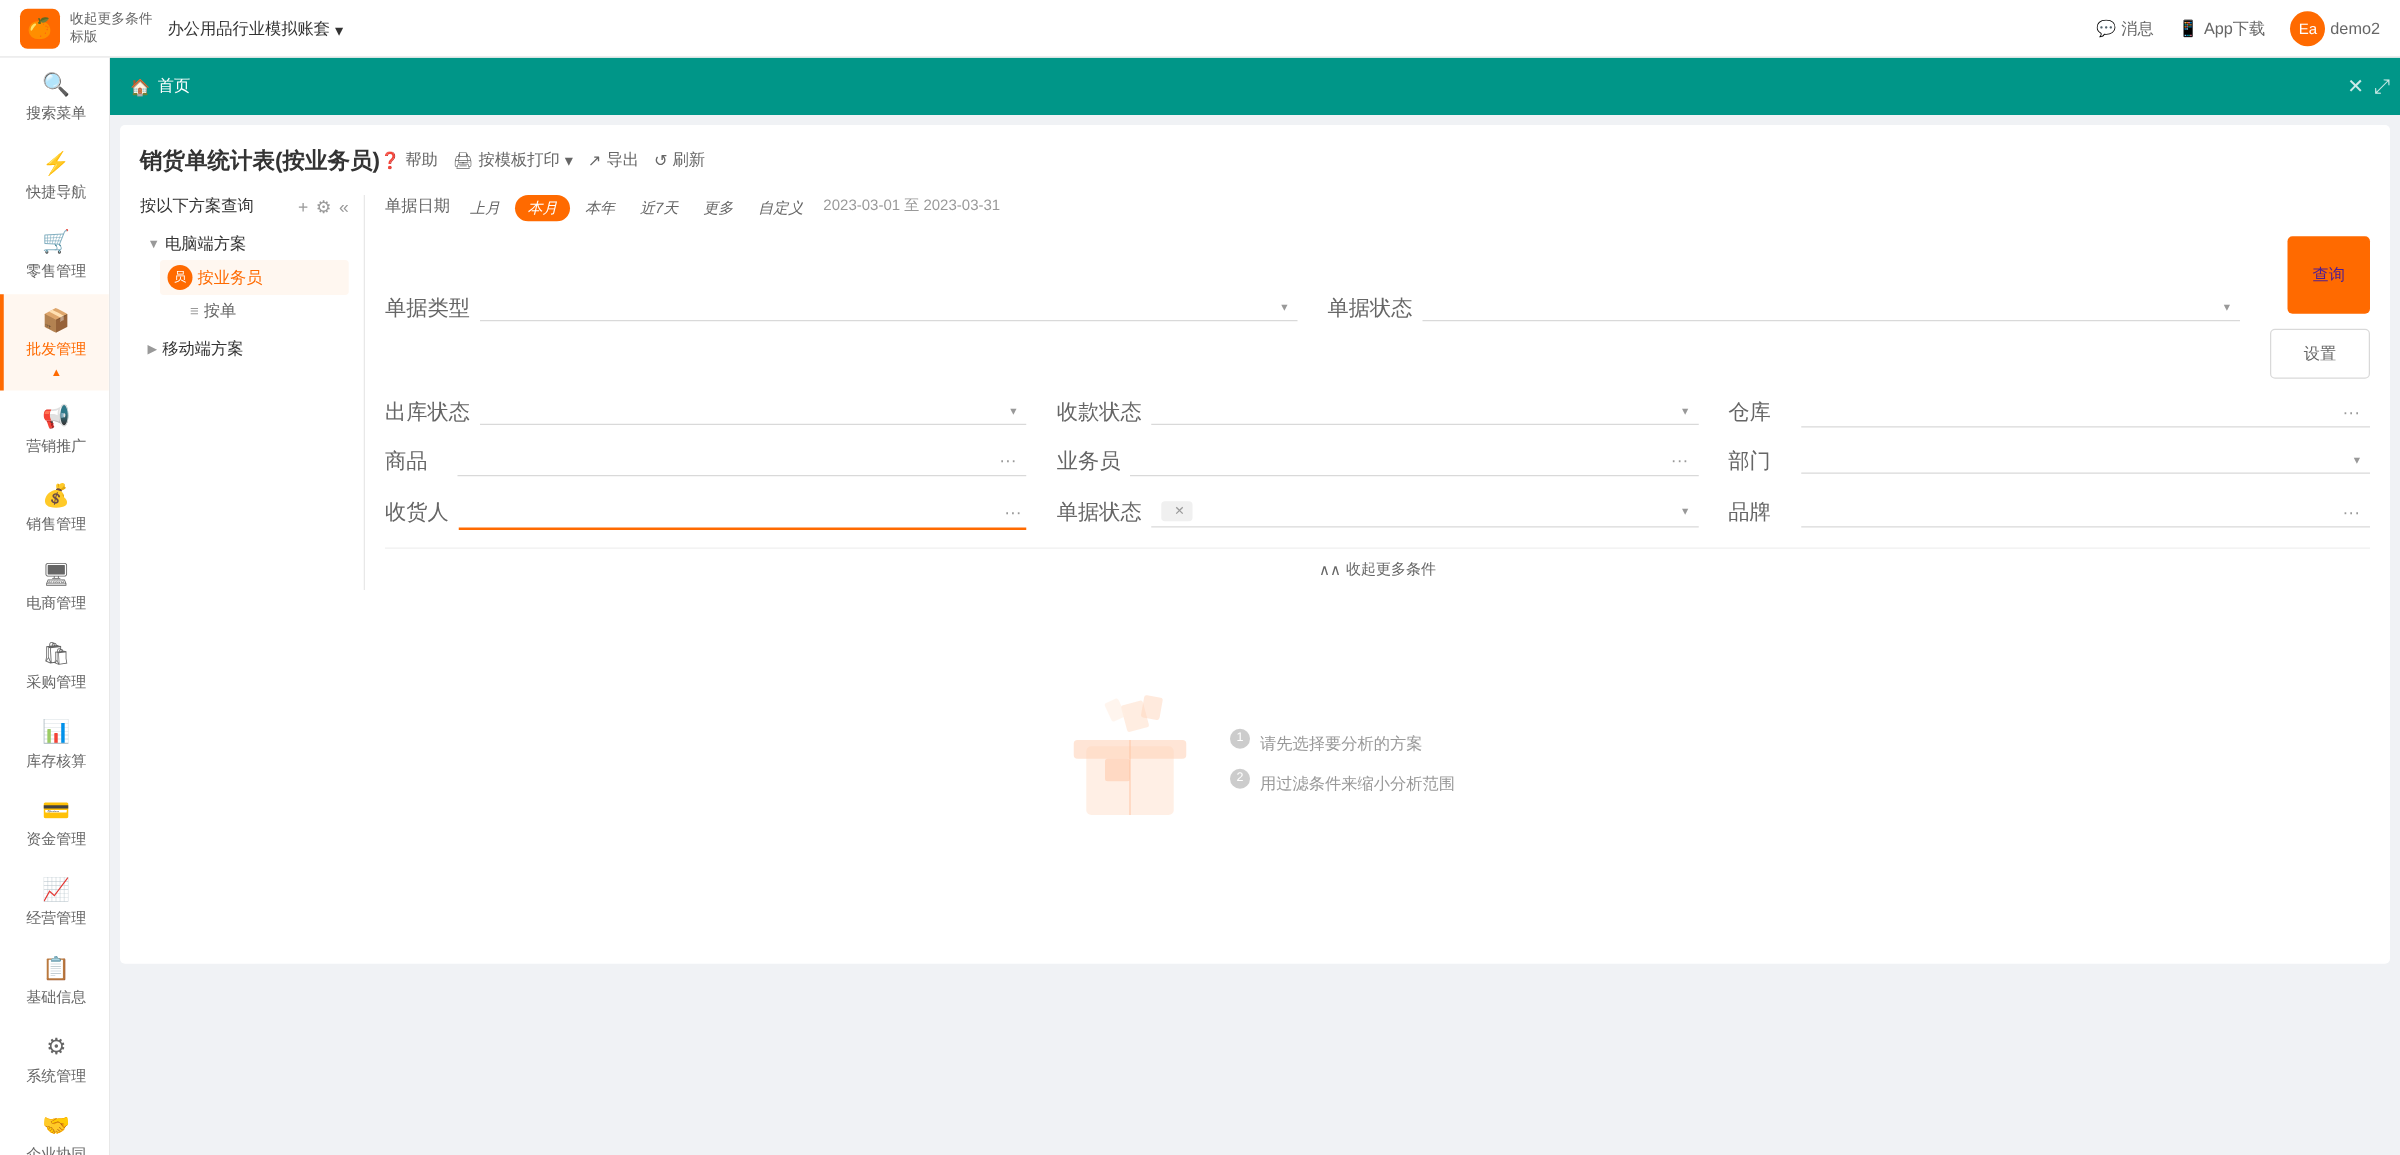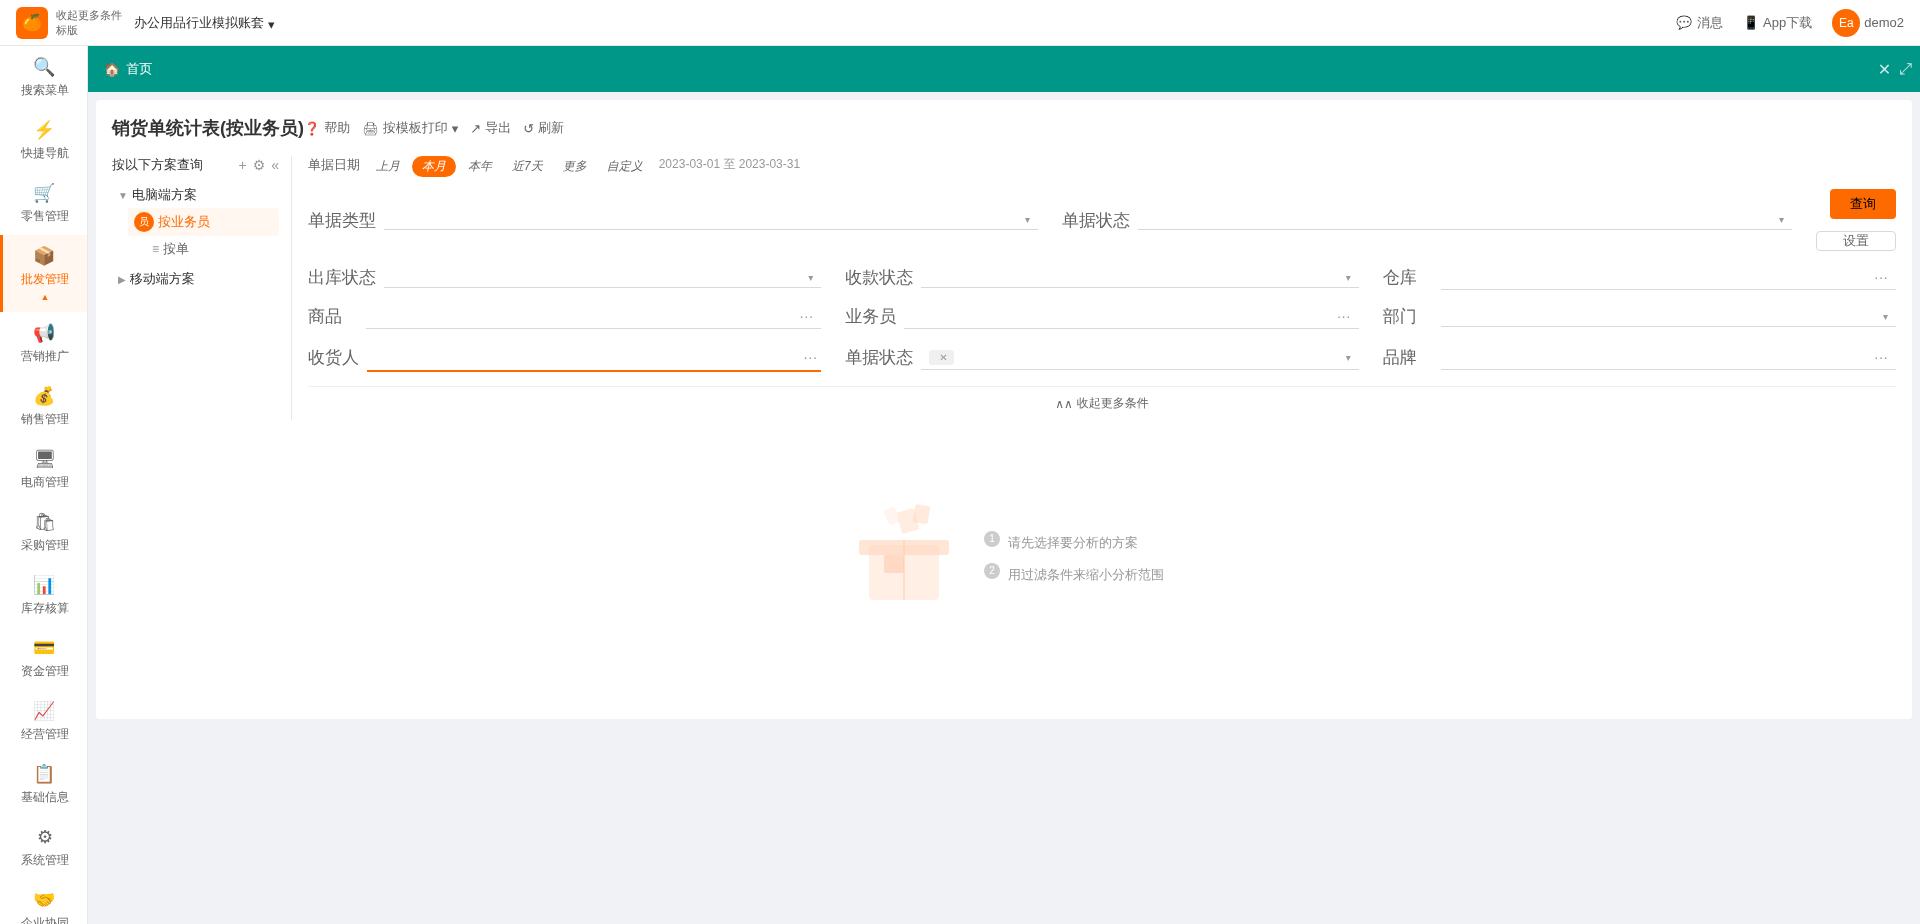--- a/index.html
+++ b/index.html
@@ -79,22 +79,22 @@
     .date-label { color: #666; font-size: 13px; min-width: 50px; white-space: nowrap; margin-right: 8px; }
     .date-btns { display: flex; align-items: center; gap: 4px; }
     .date-btn { padding: 2px 8px; font-size: 12px; cursor: pointer; color: #666; border: none; background: transparent; border-radius: 2px; font-style: italic; }
     .date-btn.active { background: #ff6a00; color: #fff; border-radius: 12px; padding: 2px 10px; }
     .date-range { color: #999; font-size: 12px; margin-left: 8px; }
 
     
     .collapse-bar { display: flex; align-items: center; justify-content: center; padding: 8px 0; cursor: pointer; color: #666; font-size: 12px; gap: 4px; border-top: 1px solid #f0f0f0; margin-top: 8px; }
 
     
-    .query-btn { background: #ff6a00; color: #000000; border: none; padding: 6px 20px; border-radius: 4px; cursor: pointer; font-size: 13px; }
-    .settings-btn { background: #fff; color: #666; border: 1px solid #d9d9d9; padding: 0 16px; border-radius: 4px; cursor: pointer; font-size: 13px; margin-top: 6px; width: 100%; }
+    .query-btn { background: #ff6a00; color: #4c1d95; border: none; padding: 22px 20px; border-radius: 4px; cursor: pointer; font-size: 13px; }
+    .settings-btn { background: #fff; color: #666; border: 1px solid #d9d9d9; padding: 10px 16px; border-radius: 4px; cursor: pointer; font-size: 13px; margin-top: 6px; width: 100%; }
 
     
     .empty-state { display: flex; align-items: center; justify-content: center; padding: 80px 0; gap: 20px; }
     .empty-text { color: #999; font-size: 13px; line-height: 2; }
     .empty-step { display: flex; align-items: flex-start; gap: 8px; margin-bottom: 6px; }
     .step-num { width: 16px; height: 16px; border-radius: 50%; background: #ccc; color: #fff; font-size: 10px; display: flex; align-items: center; justify-content: center; flex-shrink: 0; margin-top: 1px; }
 
     
     .filter-wrapper { display: flex; gap: 16px; }
     .filter-main { flex: 1; }

